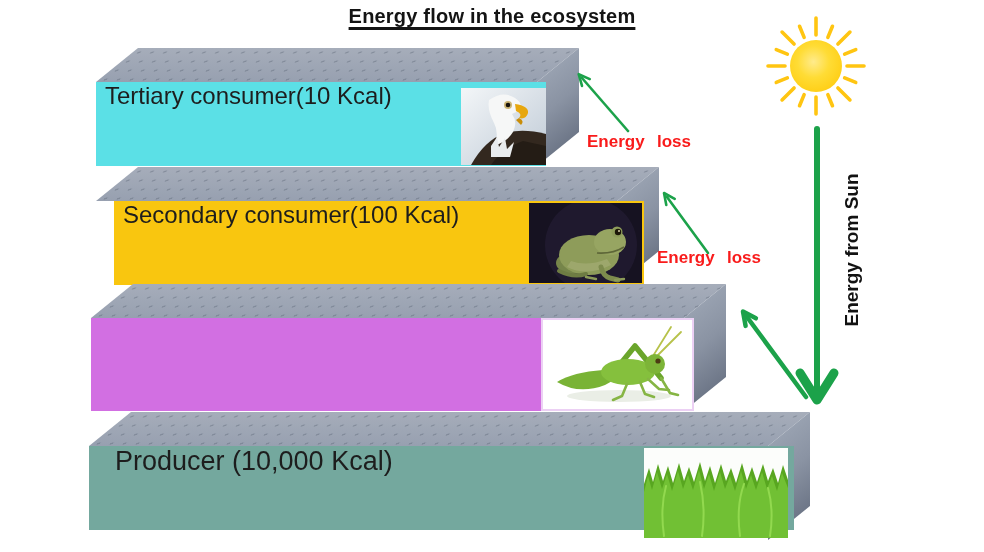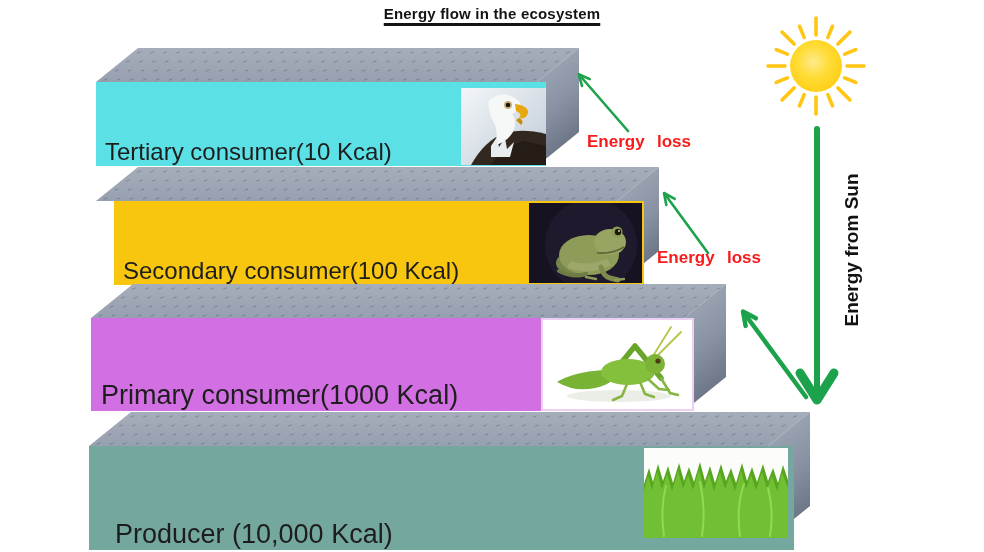--- a/index.html
+++ b/index.html
@@ -3,38 +3,38 @@
 <meta charset="utf-8">
 <style>
   html,body{margin:0;padding:0;background:#fff;}
   .stage{
     position:relative;width:984px;height:552px;overflow:hidden;background:#fff;
     font-family:"Liberation Sans","DejaVu Sans",sans-serif;
   }
   
   .title{
     position:absolute;left:0;right:0;top:5px;text-align:center;
-    font-size:15px;font-weight:800;letter-spacing:.2px;
+    font-size:20px;font-weight:800;letter-spacing:.2px;
     text-decoration:underline;text-decoration-thickness:3px;text-underline-offset:4px;
   }
   
   .bar .face{position:absolute;}
   .face.top{
     background:
       radial-gradient(circle, rgba(88,98,114,.38) 1px, transparent 1.4px),
       linear-gradient(to bottom,#A6ADBA,#97A0B0);
     background-size:13px 9px,100% 100%;
     transform:skewX(-51deg);transform-origin:top left;
   }
   .face.side{
     background:linear-gradient(to bottom,#98A1B0 0%,#8A93A3 45%,#6E7788 100%);
     transform:skewY(-39deg);transform-origin:top left;
   }
   .face.front{
-    display:flex;align-items:flex-end;
+    display:flex;align-items:flex-start;
     color:#1d1d1d;
   }
   .bar-label{white-space:nowrap;}
   .imgbox{position:absolute;overflow:hidden;}
   .imgbox svg{display:block;width:100%;height:100%;}
 
   
   .b1 .front{left:96px;top:82px;width:441px;height:84px;font-size:24px;padding-left:9px;}
   .b1 .top  {left:138px;top:48px;width:441px;height:34px;}
   .b1 .side {left:537px;top:82px;width:42px;height:84px;}
@@ -43,21 +43,21 @@
   .b2 .front{left:96px;top:201px;width:521px;height:84px;font-size:24px;padding-left:9px;margin-left:18px;}
   .b2 .top  {left:138px;top:167px;width:521px;height:34px;}
   .b2 .side {left:617px;top:201px;width:42px;height:84px;}
   .b2 .imgbox{right:2px;top:2px;width:113px;height:80px;}
   
   .b3 .front{left:91px;top:318px;width:593px;height:93px;font-size:27px;padding-left:10px;}
   .b3 .top  {left:133px;top:284px;width:593px;height:34px;}
   .b3 .side {left:684px;top:318px;width:42px;height:93px;}
   .b3 .imgbox{right:2px;top:2px;width:149px;height:89px;outline:2px solid #ecd0f4;}
   
-  .b4 .front{left:89px;top:446px;width:679px;height:104px;font-size:27px;padding-left:26px;}
+  .b4 .front{left:89px;top:446px;width:679px;height:84px;font-size:27px;padding-left:26px;}
   .b4 .top  {left:131px;top:412px;width:679px;height:34px;}
   .b4 .side {left:768px;top:446px;width:42px;height:94px;}
   .b4 .imgbox{right:6px;top:2px;width:144px;height:90px;}
 
   
   .loss{
     position:absolute;font-size:17px;font-weight:700;word-spacing:.45em;white-space:nowrap;
   }
   .loss1{left:587px;top:132px;}
   .loss2{left:657px;top:248px;}
@@ -124,21 +124,20 @@
           <path d="M86,77 l9,-1 M57,74 l10,2" stroke="#8b9a58" stroke-width="2.4" stroke-linecap="round"></path>
         </svg>
       </span>
     </div>
   </div>
 
   <div class="bar b3">
     <div class="face top"></div>
     <div class="face side"></div>
     <div class="face front" style="background: rgb(210, 111, 226);">
-      <span class="bar-label">Primary consumer(1000 Kcal)</span>
       <span class="imgbox">
         <svg viewBox="0 0 149 89" preserveAspectRatio="none">
           <rect width="149" height="89" fill="#ffffff"></rect>
           <ellipse cx="76" cy="76" rx="52" ry="6" fill="#eaeee6"></ellipse>
           <path d="M112,38 L138,12 M110,36 L128,7" stroke="#b7c24a" stroke-width="1.8" fill="none" stroke-linecap="round"></path>
           <path d="M66,58 L92,26 L118,58" stroke="#6aa52b" stroke-width="5.5" fill="none" stroke-linejoin="round" stroke-linecap="round"></path>
           <path d="M118,58 L127,73 l8,2" stroke="#86b544" stroke-width="2.6" fill="none" stroke-linecap="round"></path>
           <path d="M14,62 Q36,75 62,65 L80,55 L60,50 Q30,52 14,62 Z" fill="#79b335"></path>
           <ellipse cx="85" cy="52" rx="27" ry="13" fill="#85c03d"></ellipse>
           <circle cx="112" cy="44" r="10" fill="#7db438"></circle>

